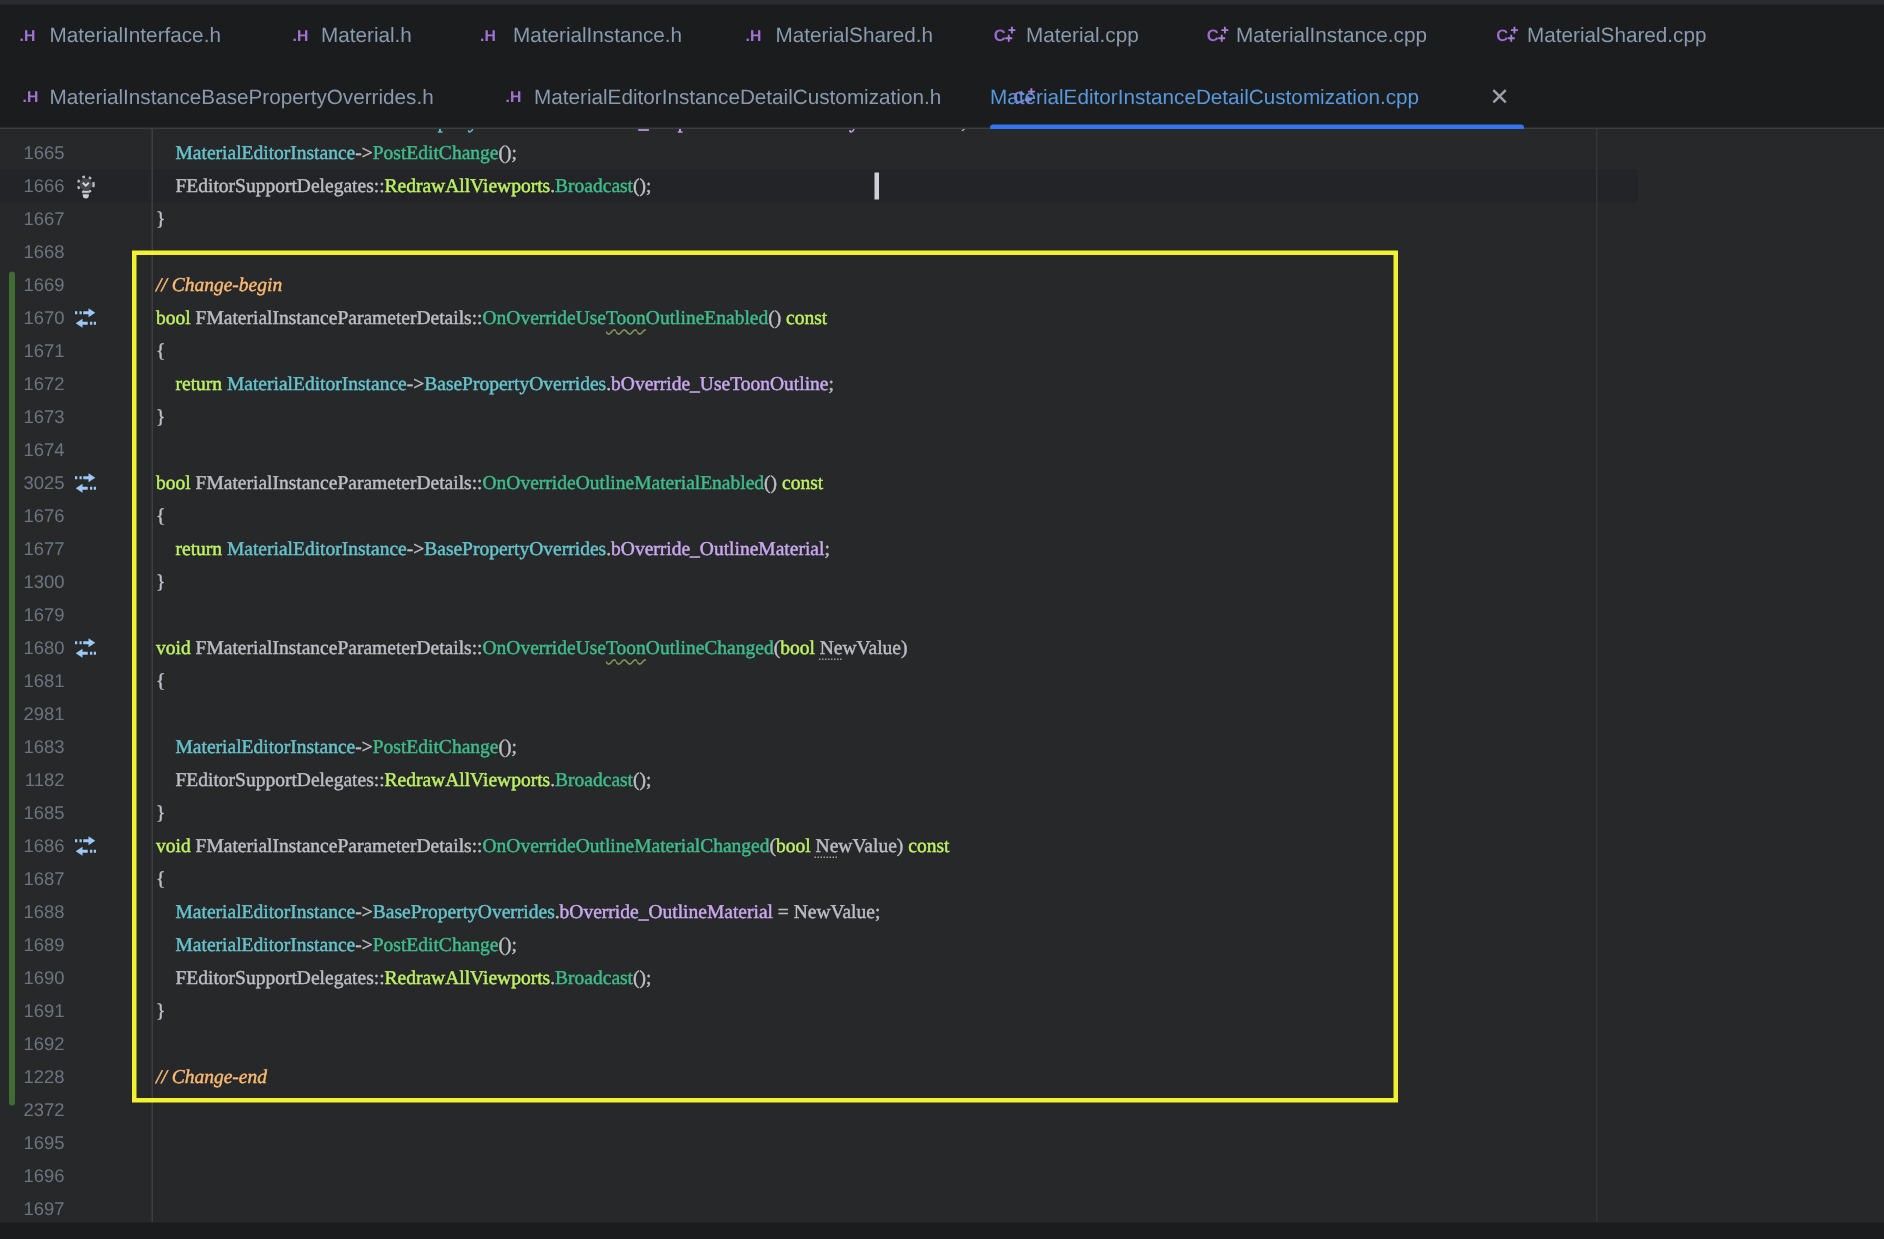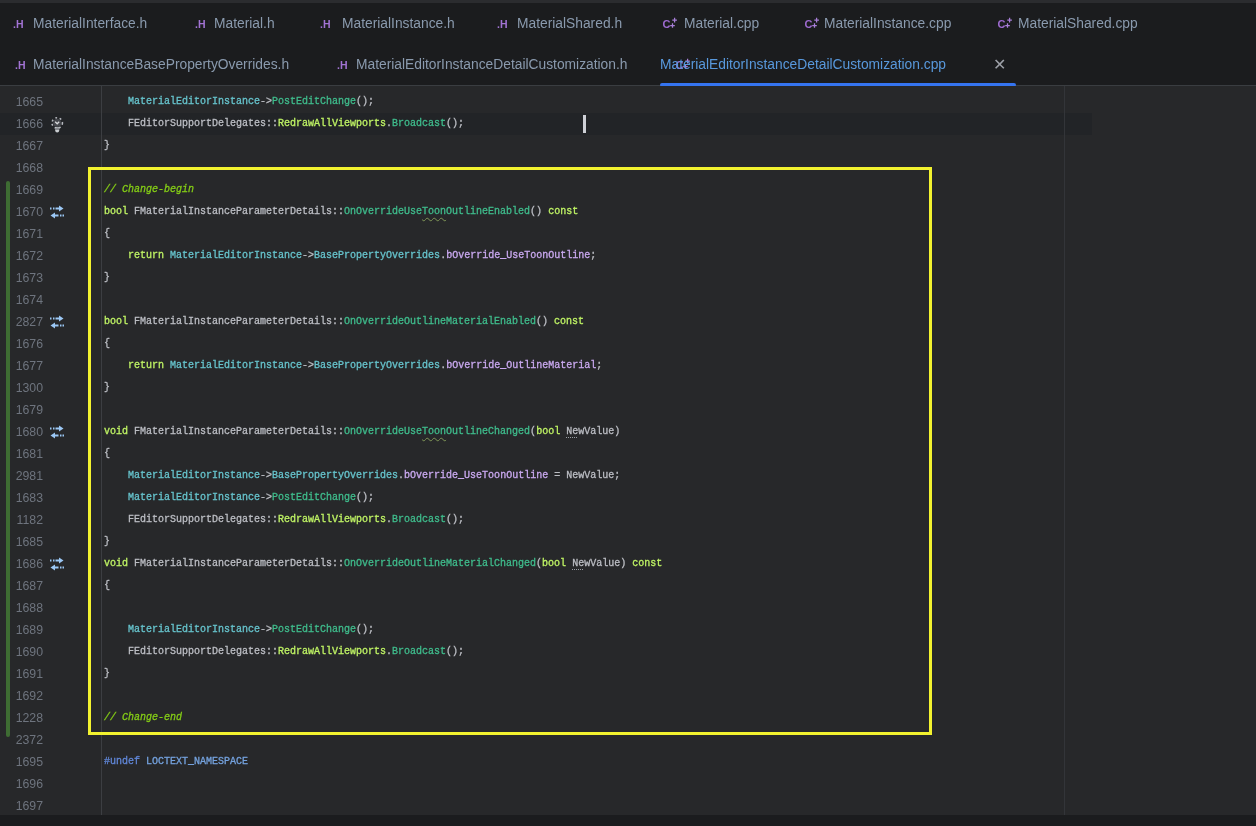--- a/index.html
+++ b/index.html
@@ -16,24 +16,24 @@
   .active { color:#5898dc; }
   #underline { position:absolute; left:660px; top:83px; width:356px; height:3.5px; background:#3574f0; border-radius:2px; }
   #closex { position:absolute; left:993px; top:55px; font-size:16px; color:#9da0a8; }
   #editor { position:absolute; left:0; top:86px; width:1092px; height:729px; overflow:hidden; background:#27282a; }
   #bottomstrip { position:absolute; left:0; top:815px; width:1256px; height:11px; background:#1b1c1e; }
   #caretrow { position:absolute; left:0; top:27px; width:1256px; height:22px; background:#222427; }
   #gutsep { position:absolute; left:101px; top:0; width:1px; height:729px; background:#3c3e42; }
   #marginguide { position:absolute; left:1064px; top:0; width:1px; height:729px; background:#333539; }
   #greenbar { position:absolute; left:6px; top:95px; width:3.6px; height:556px; background:#3e6c33; border-radius:2px; }
   #yellowbox { position:absolute; left:88px; top:81px; width:844px; height:568px; border:3px solid #f2f22f; }
-  .cl { position:absolute; left:104px; height:22px; line-height:22px; font-family:Liberation Mono, monospace; font-size:10px; white-space:pre; color:#bcbec4; -webkit-text-stroke:0.3px; }
+  .cl { position:absolute; left:104px; height:22px; line-height:22px; font-family:Liberation Serif, serif; font-size:13px; white-space:pre; color:#bcbec4; -webkit-text-stroke:0.3px; }
   .num { position:absolute; left:0; width:43px; height:22px; line-height:22px; text-align:right; font-size:12.3px; color:#6e747e; }
   .k { color:#bef264; }
-  .cm { color:#84cc16; font-style:italic; }
+  .cm { color:#fdba74; font-style:italic; }
   .m { color:#3fbc8c; }
   .f { color:#66c3cc; }
   .lv { color:#c9a8ef; }
   .mac { color:#74a2de; }
   .und { color:#6087d8; }
   .sq { text-decoration:underline wavy #7e9455 1px; text-underline-offset:3px; }
   .dot { text-decoration:underline dotted #9b9fa5 1px; text-underline-offset:3px; }
   .gicon { position:absolute; }
   #caret { position:absolute; left:583px; top:29px; width:2.5px; height:18px; background:#ced0d6; }
 </style>
@@ -88,21 +88,21 @@
   <div class="num" style="top:5px">1665</div>
   <div class="num" style="top:27px">1666</div>
   <div class="num" style="top:49px">1667</div>
   <div class="num" style="top:71px">1668</div>
   <div class="num" style="top:93px">1669</div>
   <div class="num" style="top:115px">1670</div>
   <div class="num" style="top:137px">1671</div>
   <div class="num" style="top:159px">1672</div>
   <div class="num" style="top:181px">1673</div>
   <div class="num" style="top:203px">1674</div>
-  <div class="num" style="top:225px">2827</div>
+  <div class="num" style="top:225px">3025</div>
   <div class="num" style="top:247px">1676</div>
   <div class="num" style="top:269px">1677</div>
   <div class="num" style="top:291px">1300</div>
   <div class="num" style="top:313px">1679</div>
   <div class="num" style="top:335px">1680</div>
   <div class="num" style="top:357px">1681</div>
   <div class="num" style="top:379px">2981</div>
   <div class="num" style="top:401px">1683</div>
   <div class="num" style="top:423px">1182</div>
   <div class="num" style="top:445px">1685</div>
@@ -127,31 +127,30 @@
   <div class="cl" style="top:115px"><span class="k">bool</span> FMaterialInstanceParameterDetails::<span class="m">OnOverrideUse<span class="sq">Toon</span>OutlineEnabled</span>() <span class="k">const</span></div>
   <div class="cl" style="top:137px">{</div>
   <div class="cl" style="top:159px">    <span class="k">return</span> <span class="f">MaterialEditorInstance</span>-&gt;<span class="f">BasePropertyOverrides</span>.<span class="lv">bOverride_UseToonOutline</span>;</div>
   <div class="cl" style="top:181px">}</div>
   <div class="cl" style="top:225px"><span class="k">bool</span> FMaterialInstanceParameterDetails::<span class="m">OnOverrideOutlineMaterialEnabled</span>() <span class="k">const</span></div>
   <div class="cl" style="top:247px">{</div>
   <div class="cl" style="top:269px">    <span class="k">return</span> <span class="f">MaterialEditorInstance</span>-&gt;<span class="f">BasePropertyOverrides</span>.<span class="lv">bOverride_OutlineMaterial</span>;</div>
   <div class="cl" style="top:291px">}</div>
   <div class="cl" style="top:335px"><span class="k">void</span> FMaterialInstanceParameterDetails::<span class="m">OnOverrideUse<span class="sq">Toon</span>OutlineChanged</span>(<span class="k">bool</span> <span class="dot">Ne</span>wValue)</div>
   <div class="cl" style="top:357px">{</div>
-  <div class="cl" style="top:379px">    <span class="f">MaterialEditorInstance</span>-&gt;<span class="f">BasePropertyOverrides</span>.<span class="lv">bOverride_UseToonOutline</span> = NewValue;</div>
   <div class="cl" style="top:401px">    <span class="f">MaterialEditorInstance</span>-&gt;<span class="m">PostEditChange</span>();</div>
   <div class="cl" style="top:423px">    FEditorSupportDelegates::<span class="k">RedrawAllViewports</span>.<span class="m">Broadcast</span>();</div>
   <div class="cl" style="top:445px">}</div>
   <div class="cl" style="top:467px"><span class="k">void</span> FMaterialInstanceParameterDetails::<span class="m">OnOverrideOutlineMaterialChanged</span>(<span class="k">bool</span> <span class="dot">Ne</span>wValue) <span class="k">const</span></div>
   <div class="cl" style="top:489px">{</div>
+  <div class="cl" style="top:511px">    <span class="f">MaterialEditorInstance</span>-&gt;<span class="f">BasePropertyOverrides</span>.<span class="lv">bOverride_OutlineMaterial</span> = NewValue;</div>
   <div class="cl" style="top:533px">    <span class="f">MaterialEditorInstance</span>-&gt;<span class="m">PostEditChange</span>();</div>
   <div class="cl" style="top:555px">    FEditorSupportDelegates::<span class="k">RedrawAllViewports</span>.<span class="m">Broadcast</span>();</div>
   <div class="cl" style="top:577px">}</div>
   <div class="cl" style="top:621px"><span class="cm">// Change-end</span></div>
-  <div class="cl" style="top:665px"><span class="und">#undef</span> <span class="mac">LOCTEXT_NAMESPACE</span></div>
 
   <svg class="gicon" style="left:49px;top:119px" width="16" height="16" viewBox="0 0 16 16">
     <path d="M1 3.5h1.5M4 3.5h1.5M6.5 3.5h4.5" stroke="#9cc8f5" stroke-width="2" fill="none"></path>
     <path d="M10 0.5l4.5 3-4.5 3z" fill="#9cc8f5"></path>
     <path d="M5 10.5h4.5M11 10.5h1.5M13.5 10.5h1.5" stroke="#9cc8f5" stroke-width="2" fill="none"></path>
     <path d="M6 7.5l-4.5 3 4.5 3z" fill="#9cc8f5"></path>
   </svg>
   <svg class="gicon" style="left:49px;top:229px" width="16" height="16" viewBox="0 0 16 16">
     <path d="M1 3.5h1.5M4 3.5h1.5M6.5 3.5h4.5" stroke="#9cc8f5" stroke-width="2" fill="none"></path>
     <path d="M10 0.5l4.5 3-4.5 3z" fill="#9cc8f5"></path>

